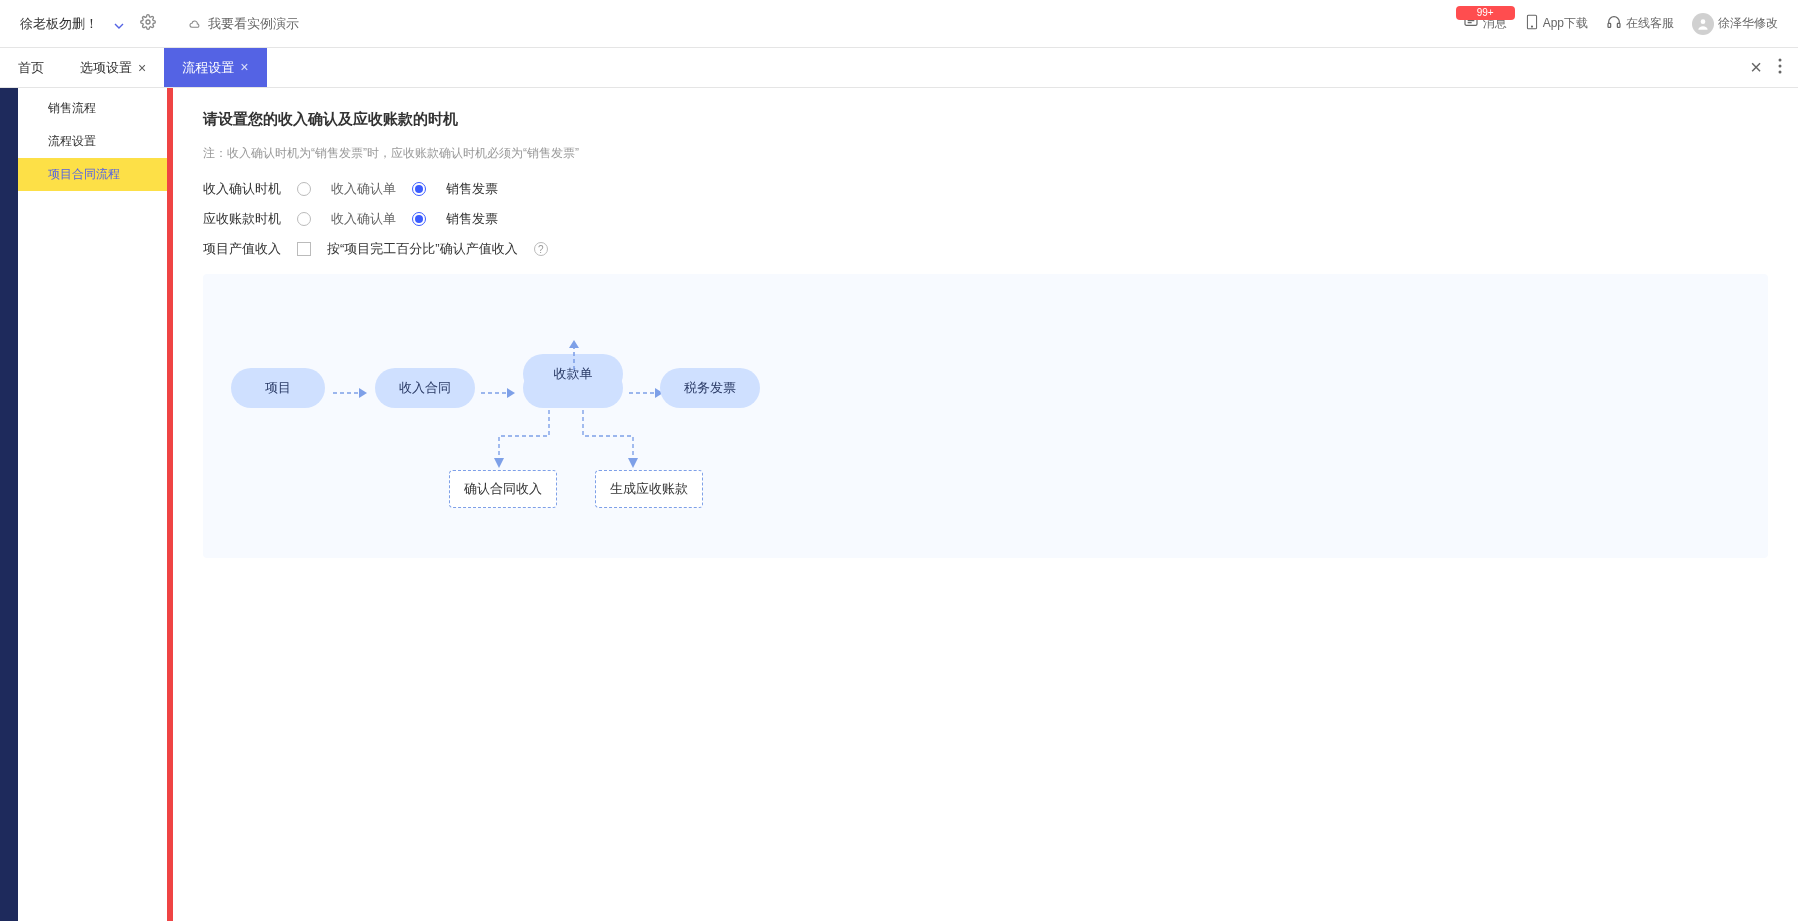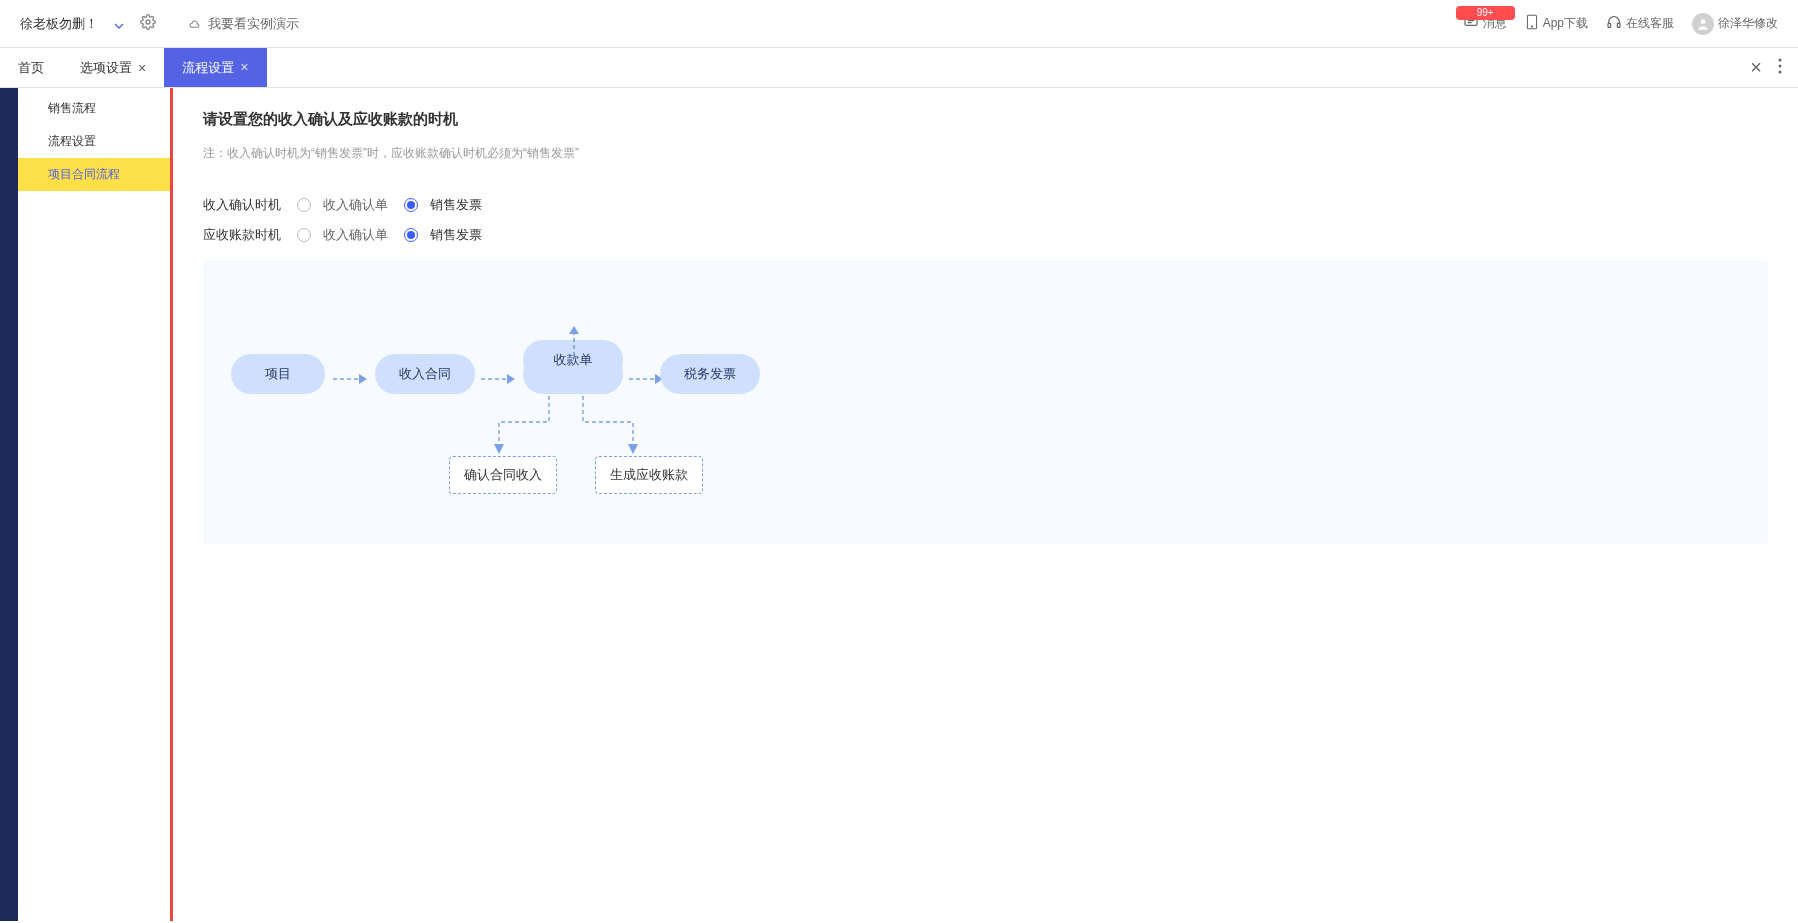--- a/index.html
+++ b/index.html
@@ -22,31 +22,31 @@
     .tab { display: flex; align-items: center; padding: 0 18px; cursor: pointer; color: #333; font-size: 13px; gap: 6px; }
     .tab.active { background: #5463e4; color: #fff; font-family: Liberation Mono, monospace; }
     .tab-close { font-size: 14px; opacity: 0.8; cursor: pointer; }
     .tabs-right { margin-left: auto; display: flex; align-items: center; padding-right: 10px; }
     .close-all { font-size: 20px; color: #666; cursor: pointer; padding: 0 10px; }
     .more-icon { color: #666; cursor: pointer; padding: 0 6px; }
 
     
     .layout { display: flex; height: calc(100vh - 90px); }
     .left-edge { width: 18px; background: #1e2a5c; }
-    .sidebar { width: 155px; border-right: 3px solid #ef4444; padding-top: 4px; background: #fff; }
+    .sidebar { width: 155px; border-right: 6px solid #ef4444; padding-top: 4px; background: #fff; }
     .sidebar-item { padding: 8px 0 8px 30px; font-size: 12px; color: #333; cursor: pointer; }
     .sidebar-item.active { background: #fde047; color: #5463e4; }
     .content { flex: 1; padding: 22px 30px; overflow: auto; }
 
     .page-title { font-size: 15px; font-weight: 600; color: #333; margin-bottom: 16px; }
-    .note { font-size: 12px; color: #999; margin-bottom: 34px; }
+    .note { font-size: 12px; color: #999; margin-bottom: 18px; }
 
     .config-row { display: flex; align-items: center; gap: 16px; margin-bottom: 12px; font-size: 13px; }
     .config-label { color: #333; min-width: 78px; }
-    .radio-opt { display: inline-flex; align-items: center; gap: 12px; cursor: pointer; color: #666; }
+    .radio-opt { display: inline-flex; align-items: center; gap: 20px; cursor: pointer; color: #666; }
     .radio-opt.selected { color: #333; }
     .radio-circle { width: 14px; height: 14px; border-radius: 50%; border: 1px solid #bbb; display: inline-flex; align-items: center; justify-content: center; }
     .radio-opt.selected .radio-circle { border-color: #3b5cff; }
     .radio-opt.selected .radio-circle::after { content: ""; width: 8px; height: 8px; border-radius: 50%; background: #3b5cff; }
     .checkbox { width: 14px; height: 14px; border: 1px solid #bbb; display: inline-block; cursor: pointer; }
     .help-icon { width: 14px; height: 14px; border-radius: 50%; border: 1px solid #bbb; display: inline-flex; align-items: center; justify-content: center; font-size: 10px; color: #999; cursor: help; }
 
     
     .flow-panel { background: #f7faff; border-radius: 4px; padding: 24px 28px 40px 28px; margin-top: 16px; }
     .flow-header { display: flex; align-items: baseline; gap: 20px; margin-bottom: 30px; }
@@ -199,20 +199,26 @@
       <label class="radio-opt">
         <span class="radio-circle"></span>
         <span>收入确认单</span>
       </label>
       <label class="radio-opt selected">
         <span class="radio-circle"></span>
         <span>销售发票</span>
       </label>
     </div>
 
+    <div class="config-row">
+      <span class="config-label">项目产值收入</span>
+      <span class="checkbox"></span>
+      <span>按“项目完工百分比”确认产值收入</span>
+      <span class="help-icon">?</span>
+    </div>
 
     <div class="flow-panel">
       <div class="diagram">
         <div class="node pill n-project">项目</div>
         <div class="arrow-h a1">
           <svg viewBox="0 0 34 14">
               <line x1="0" y1="7" x2="26" y2="7" stroke="#7ea0e8" stroke-width="1.6" stroke-dasharray="4 3"></line>
               <path d="M26 2 L34 7 L26 12 Z" fill="#7ea0e8"></path>
             </svg>
         </div>

